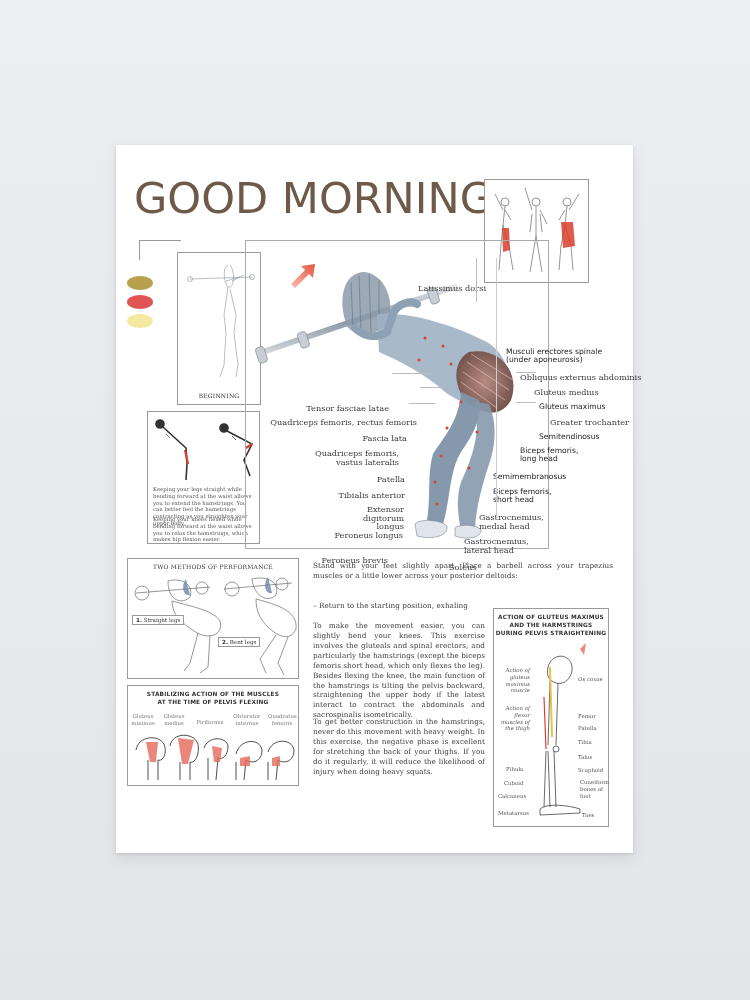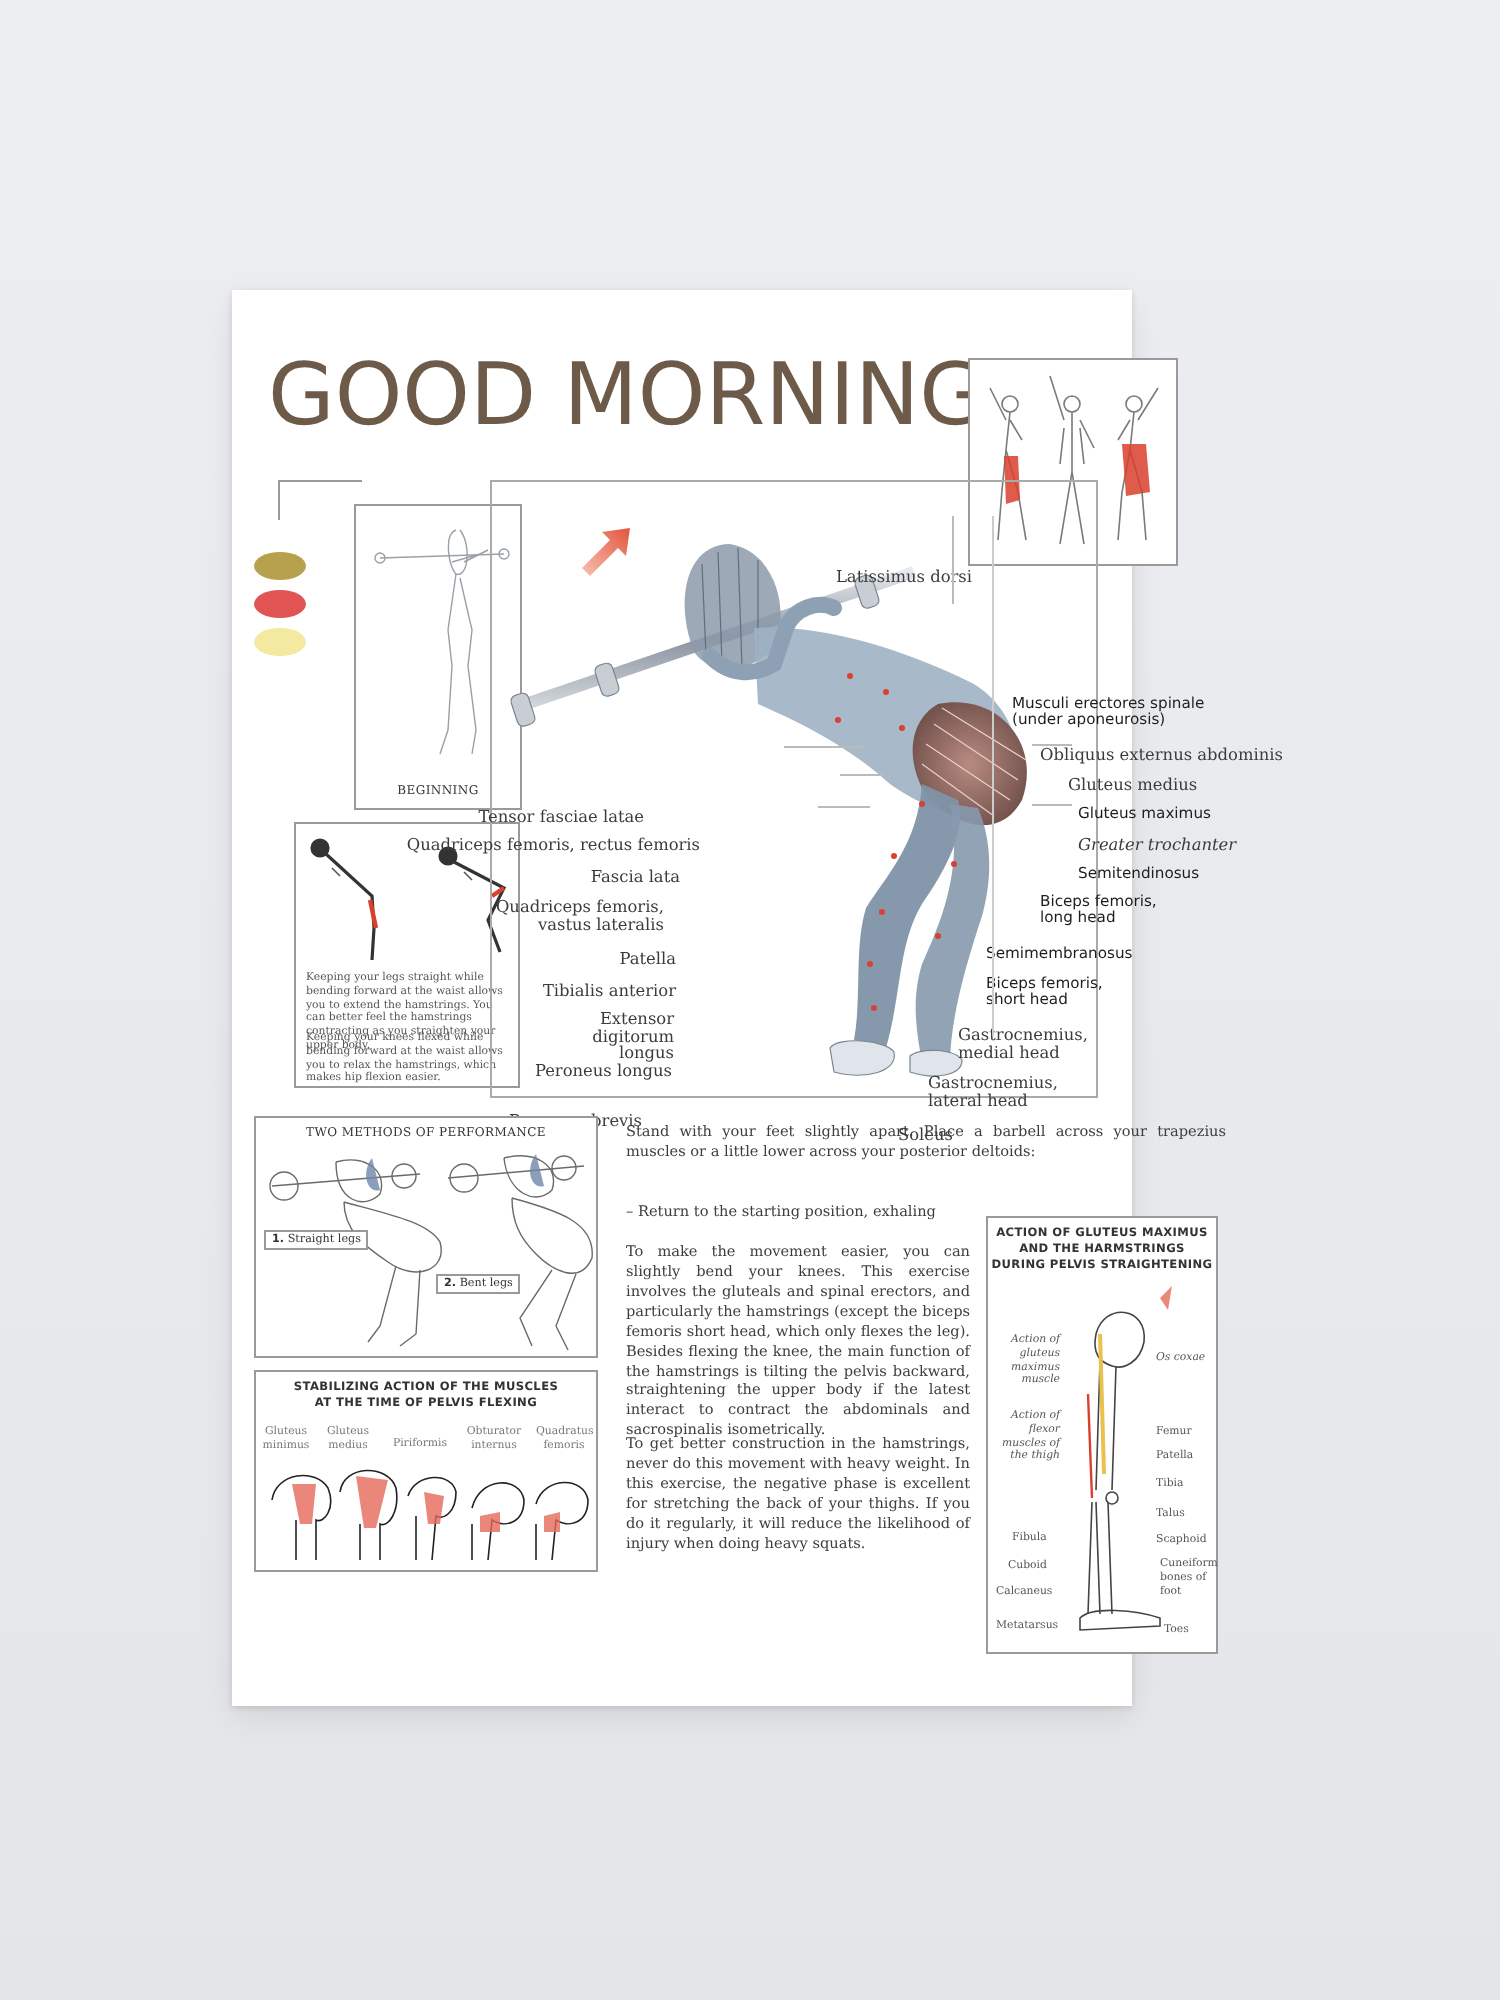--- a/index.html
+++ b/index.html
@@ -3,21 +3,21 @@
 <meta charset="utf-8">
 <style>
   * { box-sizing: border-box; margin: 0; padding: 0; }
   html, body { width: 750px; height: 1000px; overflow: hidden; }
   body {
     background: linear-gradient(180deg, #eceef1 0%, #e7e9ec 60%, #e3e5e8 100%);
     font-family: "DejaVu Serif", "Liberation Serif", serif;
     position: relative;
   }
   .poster {
-    position: absolute; left: 116px; top: 145px; width: 450px; height: 708px;
+    position: absolute; left: 116px; top: 145px; width: 517px; height: 708px;
     background: #ffffff;
     box-shadow: 0 1px 3px rgba(0,0,0,0.12), 0 6px 16px rgba(0,0,0,0.08);
   }
   .abs { position: absolute; }
   .title {
     left: 18px; top: 32px; font-family: "DejaVu Sans", "Liberation Sans", sans-serif;
     font-size: 43px; letter-spacing: 0px; color: #6e5a48; font-weight: normal; line-height: 1;
     white-space: nowrap;
   }
   .box { position: absolute; border: 1px solid #9a9a9a; background: #fff; }
@@ -159,21 +159,21 @@
   <div class="lbl r" style="right:228px; top:294px;">Patella</div>
   <div class="lbl r" style="right:228px; top:310px;">Tibialis anterior</div>
   <div class="lbl r" style="right:229px; top:324px; width:70px; white-space:normal; text-align:right;"><span>Extensor digitorum longus</span></div>
   <div class="lbl r" style="right:230px; top:350px;">Peroneus longus</div>
   <div class="lbl r" style="right:245px; top:375px;text-align:right;">Peroneus brevis</div>
 
   <div class="lbl b" style="left:390px; top:167px; white-space:normal; width:110px;"><span>Musculi erectores spinale (under aponeurosis)</span></div>
   <div class="lbl" style="left:404px; top:192px;">Obliquus externus abdominis</div>
   <div class="lbl" style="left:418px; top:207px;">Gluteus medius</div>
   <div class="lbl b" style="left:423px; top:222px;">Gluteus maximus</div>
-  <div class="lbl" style="left:423px; top:237px;font-style:italic;">Greater trochanter</div>
+  <div class="lbl" style="left:434px; top:237px;">Greater trochanter</div>
   <div class="lbl b" style="left:423px; top:252px;">Semitendinosus</div>
   <div class="lbl b" style="left:404px; top:266px; white-space:normal; width:70px;"><span>Biceps femoris, long head</span></div>
   <div class="lbl b" style="left:377px; top:292px;">Semimembranosus</div>
   <div class="lbl b" style="left:377px; top:307px; white-space:normal; width:70px;"><span>Biceps femoris, short head</span></div>
   <div class="lbl" style="left:363px; top:332px; white-space:normal; width:70px;"><span>Gastrocnemius, medial head</span></div>
   <div class="lbl" style="left:348px; top:356px; white-space:normal; width:70px;"><span>Gastrocnemius, lateral head</span></div>
   <div class="lbl" style="left:333px; top:382px;">Soleus</div>
 
   <div class="line" style="left:360px; top:113px; width:1px; height:44px; background:#bbb;"></div>
   <div class="line" style="left:380px; top:113px; width:1px; height:260px; background:#ccc;"></div>

